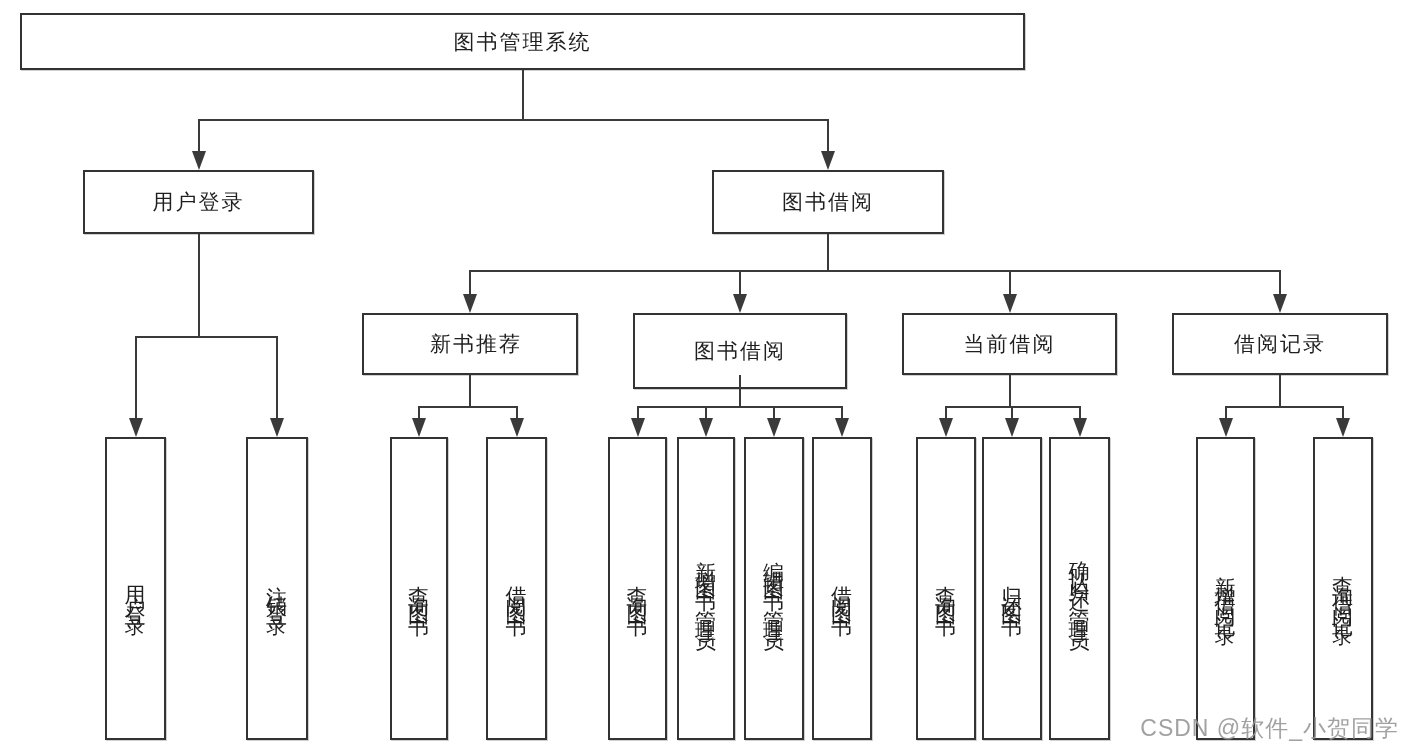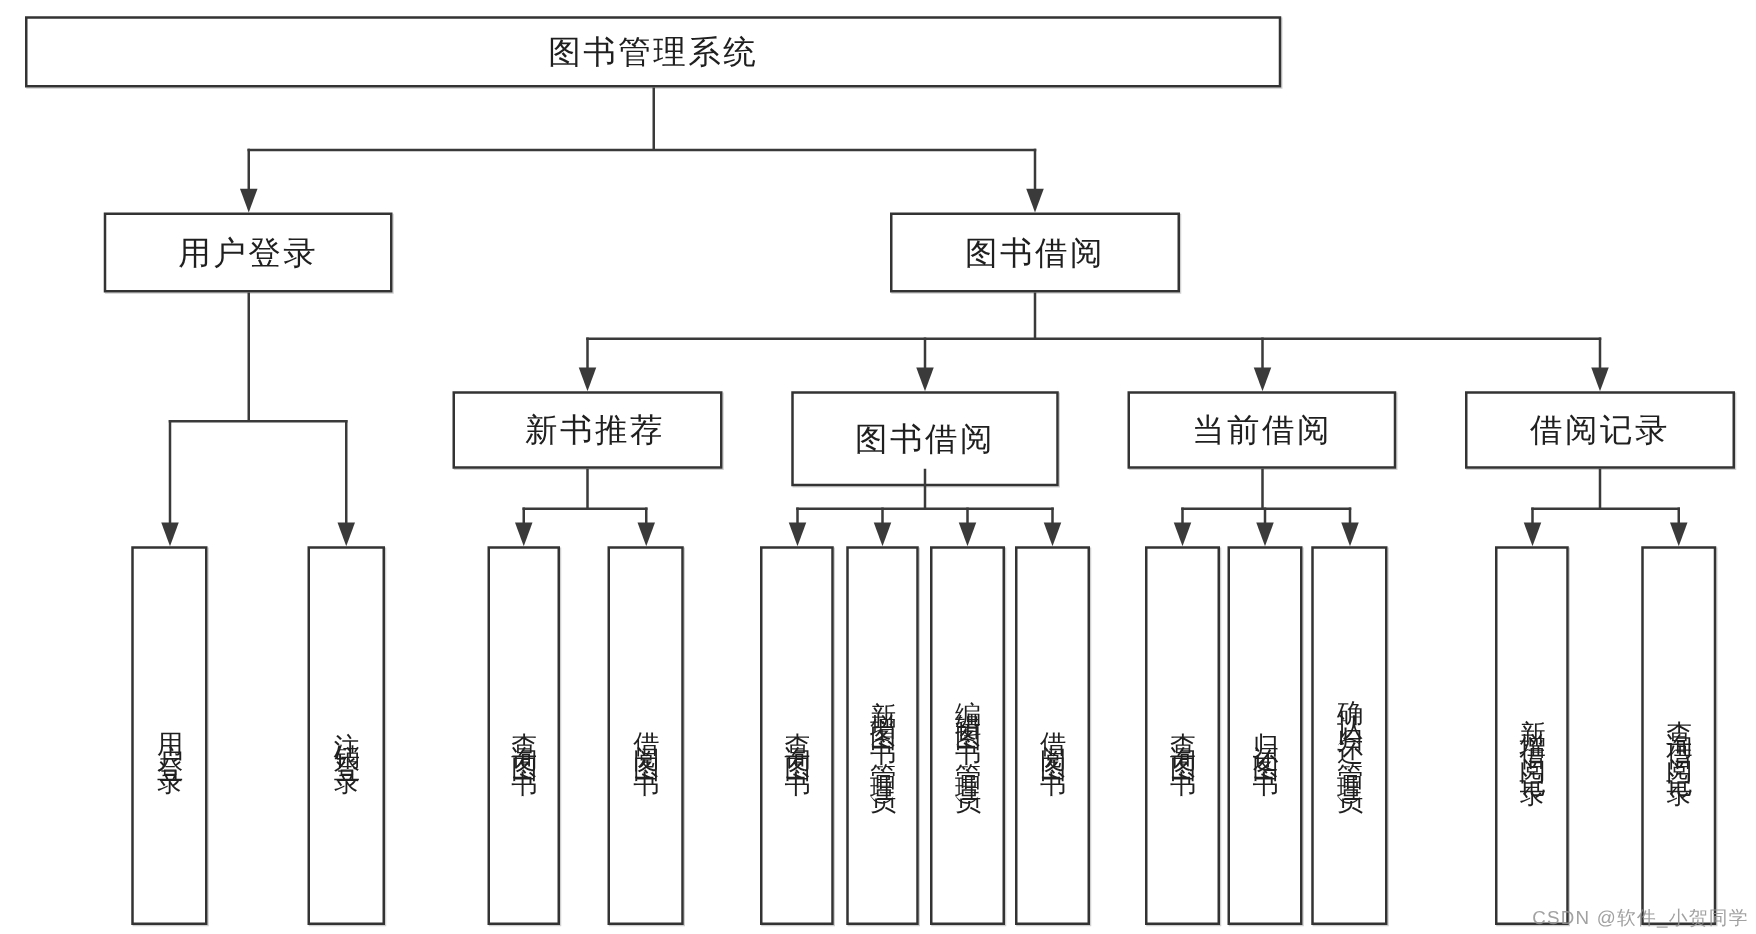--- a/index.html
+++ b/index.html
@@ -21,21 +21,21 @@
     border: 2px solid #333333;
     background: #ffffff;
     color: #1f1f1f;
     display: flex;
     align-items: center;
     justify-content: center;
     text-align: center;
     box-shadow: 1px 1px 0 rgba(120,120,120,0.35);
   }
   .node.h {
-    font-size: 26px;
+    font-size: 21px;
     letter-spacing: 2px;
   }
   .node.v {
     font-size: 21px;
     writing-mode: vertical-rl;
     text-orientation: mixed;
     letter-spacing: 10px;
     line-height: 1;
   }
   .hline, .vline {
@@ -49,21 +49,21 @@
     width: 0;
     height: 0;
     border-left: 7px solid transparent;
     border-right: 7px solid transparent;
     border-top: 19px solid #3a3a3a;
   }
   .watermark {
     position: absolute;
     right: 6px;
     bottom: 3px;
-    font-size: 15px;
+    font-size: 23px;
     color: rgba(148,148,148,0.88);
     letter-spacing: 1px;
     z-index: 10;
     white-space: nowrap;
   }
 </style>
 </head>
 <body>
 
 <div id="diagram">

